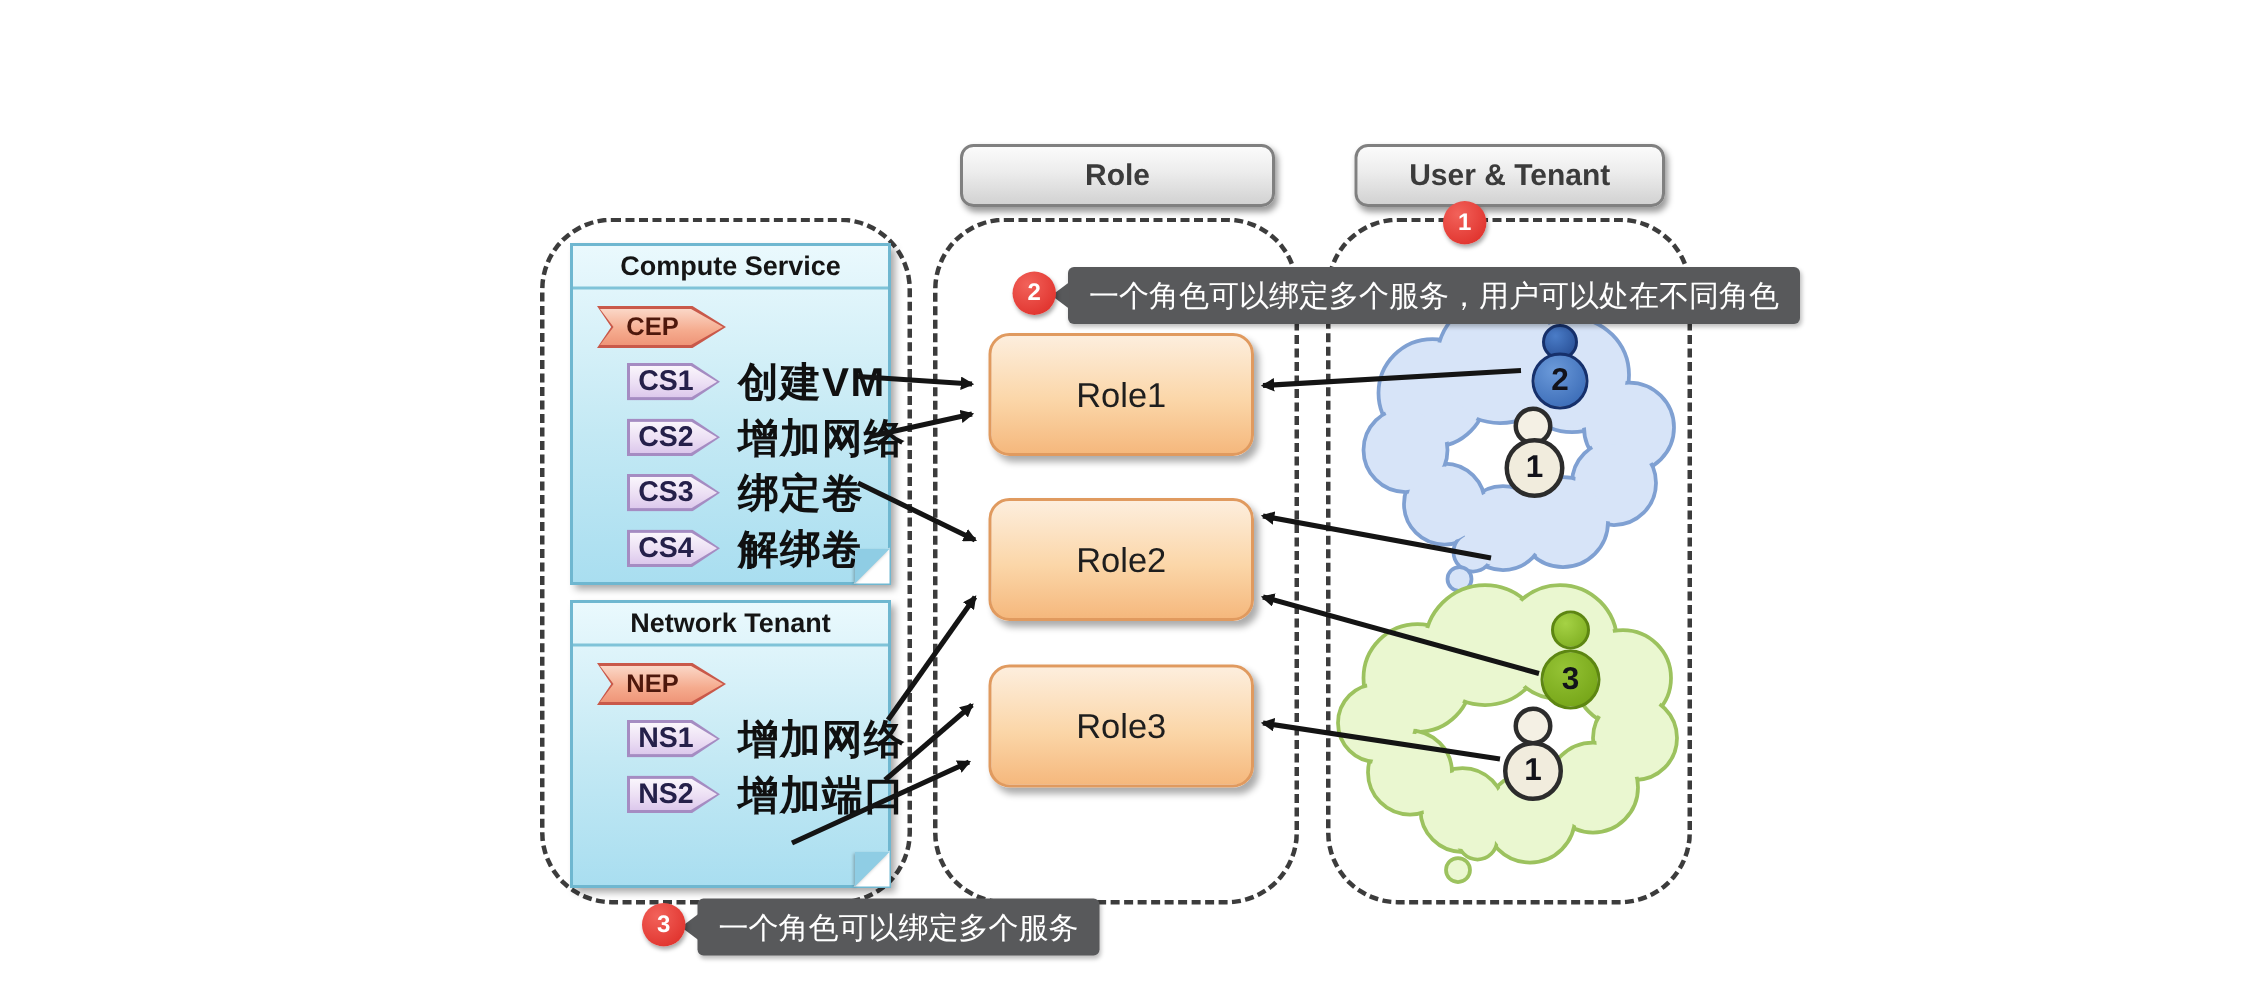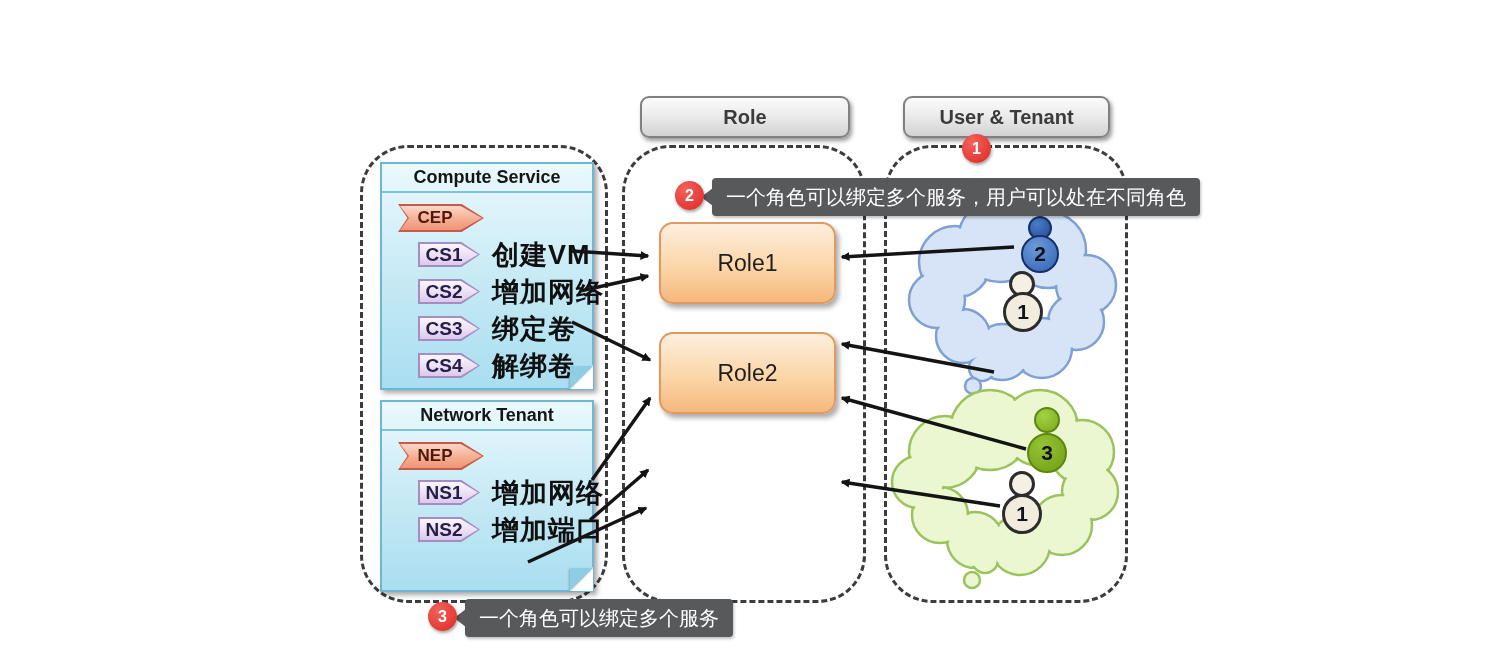--- a/index.html
+++ b/index.html
@@ -141,20 +141,23 @@
     </div>
     <div class="fold-cut"></div>
     <div class="fold-flap"></div>
   </div>
 
   <div class="role-box" style="top:222px;">
     <span>Role1</span>
   </div>
   <div class="role-box" style="top:332px;">
     <span>Role2</span>
+  </div>
+  <div class="role-box" style="top:443px;">
+    <span>Role3</span>
   </div>
 
   <svg class="overlay" width="1495" height="672" viewBox="0 0 1495 672">
     <defs>
       <marker id="arrow" markerWidth="9" markerHeight="9" refX="7.5" refY="4.5" orient="auto" markerUnits="userSpaceOnUse">
         <path d="M0,0 L9,4.5 L0,9 z" fill="#141414"></path>
       </marker>
     </defs>
 
     <g>

